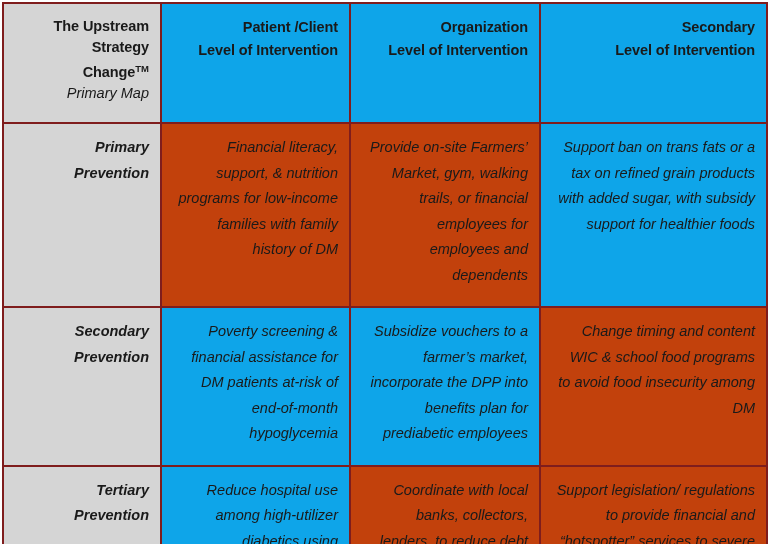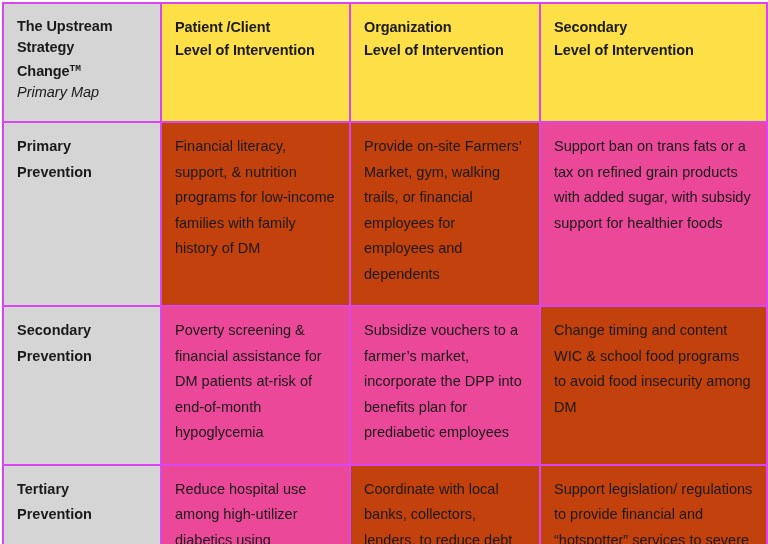--- a/index.html
+++ b/index.html
@@ -25,78 +25,79 @@
 
   table.compass {
     border-collapse: collapse;
     table-layout: fixed;
     width: 764px;
     margin: 2px 0 0 2px;
     background: #ffffff;
   }
 
   table.compass td {
-    border: 2px solid #d946ef;
+    border: 2px solid #7f1d1d;
     vertical-align: top;
     padding: 11px 11px 18px 13px;
     box-sizing: border-box;
+    text-align: right;
   }
 
   
   col.c-label { width: 158px; }
   col.c-patient { width: 189px; }
   col.c-org { width: 190px; }
   col.c-community { width: 227px; }
 
   
   tr.head td {
-    background: #fde047;
+    background: #0ea5e9;
     height: 118px;
     padding-top: 12px;
   }
   tr.head td.label-head { background: #d5d5d5; }
 
   .head-title {
     font-weight: bold;
     font-size: 14.5px;
     line-height: 21px;
     letter-spacing: -0.1px;
   }
   .head-title .tm {
     font-size: 9.5px;
     vertical-align: 5px;
     font-weight: bold;
     letter-spacing: 0;
-    font-family: Liberation Mono, monospace;
   }
   .head-sub {
     font-style: italic;
     font-size: 14.5px;
     line-height: 21px;
     font-weight: normal;
   }
   .col-head {
     font-weight: bold;
     font-size: 14.5px;
     line-height: 23px;
     letter-spacing: -0.1px;
   }
 
   
   tr.body-row td {
     font-size: 14.5px;
     line-height: 25.5px;
+    font-style: italic;
   }
   td.rowlabel {
     background: #d5d5d5;
     font-weight: bold;
     line-height: 23px;
   }
   td.cell-white { background: #c2410c; }
-  td.cell-tint  { background: #ec4899; margin-top: 32px; }
+  td.cell-tint  { background: #0ea5e9; margin-top: 32px; }
 
   tr.r1 td { height: 160px; }
   tr.r2 td { height: 130px; }
   tr.r3 td { height: 134px; }
 
   .cell-text { display: block; }
 </style>
 </head>
 <body>
 

